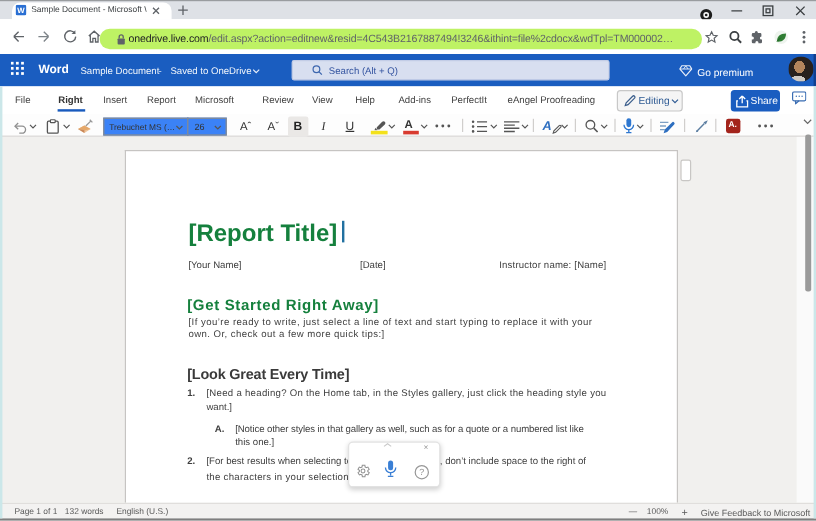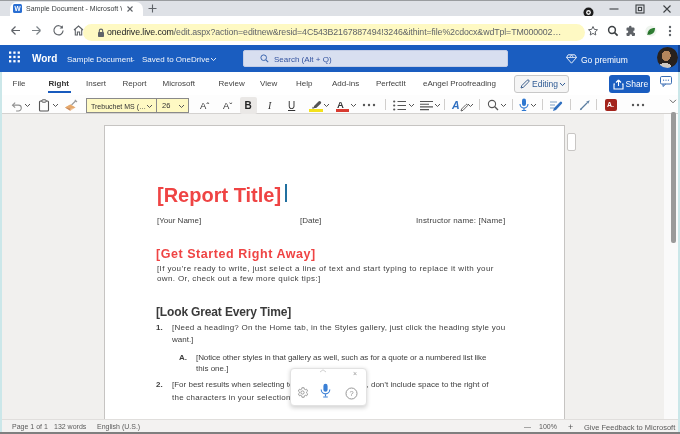--- a/index.html
+++ b/index.html
@@ -5,39 +5,39 @@
 *{margin:0;padding:0;box-sizing:border-box;}
 html,body{width:680px;height:434px;overflow:hidden;}
 body{font-family:"Liberation Sans",sans-serif;position:relative;background:#fff;}
 .abs{position:absolute;}
 svg{display:block;}
 
 #tabstrip{left:0;top:0;width:680px;height:16px;background:#dee1e6;border-top:1px solid #999c9f;}
 #tab{left:10px;top:2px;width:133px;height:14px;background:#fff;border-radius:7px 7px 0 0;}
 #tabtitle{left:26px;top:4px;width:96px;height:10px;font-size:7px;color:#3c4043;white-space:nowrap;overflow:hidden;line-height:10px;}
 #addrbar{left:0;top:16px;width:680px;height:29px;background:#fff;}
-#pill{left:83px;top:24px;width:502px;height:17px;background:#fef9c3;border-radius:8.5px;overflow:hidden;}
+#pill{left:83px;top:24px;width:502px;height:17px;background:#bef264;border-radius:8.5px;overflow:hidden;}
 #urltext{left:24px;top:3.5px;font-size:8.8px;color:#202124;white-space:nowrap;line-height:9px;letter-spacing:-0.1px;}
 
 #bluebar{left:0;top:45px;width:680px;height:27px;background:#1a5dc0;}
 #searchpill{left:243px;top:50px;width:265px;height:17px;background:#d8dff0;border:1px solid #c3cde6;border-radius:2px;}
 
 #menubar{left:0;top:72px;width:680px;height:23px;background:#fff;}
 .mi{position:absolute;top:79px;font-size:8px;color:#424242;white-space:nowrap;}
 #editingbtn{left:514px;top:75px;width:55px;height:18px;background:#f5f5f5;border:1px solid #c8c8c8;border-radius:3px;}
 #sharebtn{left:609px;top:75px;width:41px;height:18px;background:#1a5dc0;border-radius:3px;color:#fff;font-size:8.5px;}
 
 #ribbon{left:0;top:95px;width:677.5px;height:19px;background:#fdfdfd;border-bottom:1px solid #d4d2d0;}
 .rdiv{position:absolute;top:99px;width:1px;height:11px;background:#d0cecc;}
-.bx{position:absolute;top:97.5px;height:15px;border:1px solid #8a8a8a;background:#fef9c3;font-size:7.5px;color:#333;line-height:13px;}
+.bx{position:absolute;top:97.5px;height:15px;border:1px solid #8a8a8a;background:#3b82f6;font-size:7.5px;color:#333;line-height:13px;}
 
 #canvas{left:0;top:114px;width:664px;height:305px;background:#f1f0ee;}
 #page{left:104px;top:125px;width:461px;height:294px;background:#fff;border:1px solid #c6c4c2;border-bottom:none;}
 .doc{position:absolute;white-space:nowrap;color:#3e3e3e;transform-origin:0 0;}
-.teal{color:#ef4444;font-weight:bold;}
+.teal{color:#15803d;font-weight:bold;}
 
 #sbtrack{left:664px;top:114px;width:13.5px;height:305px;background:#fafafa;}
 #sbthumb{left:671px;top:112px;width:4.5px;height:131px;background:#9a9a9a;border-radius:2px;}
 
 #statusbar{left:0;top:419px;width:680px;height:12.5px;background:#f3f2f1;border-top:1px solid #e0dedc;font-size:7px;color:#5a5a5a;}
 #bottomstrip{left:0;top:431.5px;width:680px;height:2.5px;background:#7f7f7f;}
 #edgeL{left:0;top:72px;width:1.5px;height:360px;background:#cbe7e9;}
 #edgeR{left:677.5px;top:72px;width:2.5px;height:360px;background:#cbe7e9;}
 .st{position:absolute;top:3px;}
 </style>

